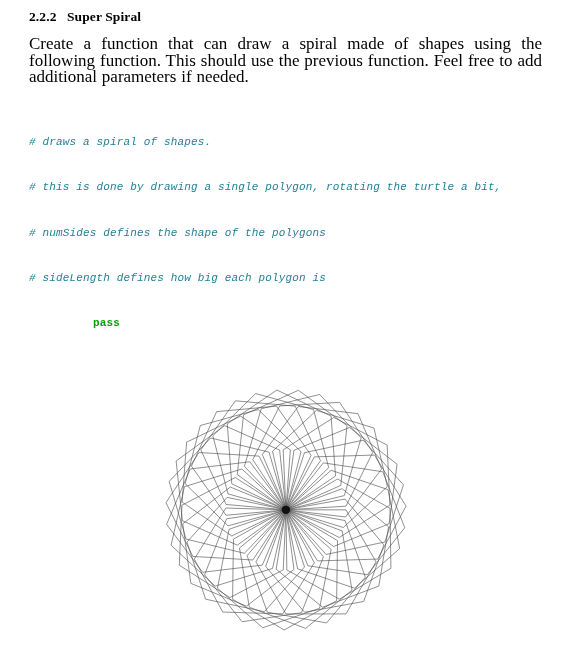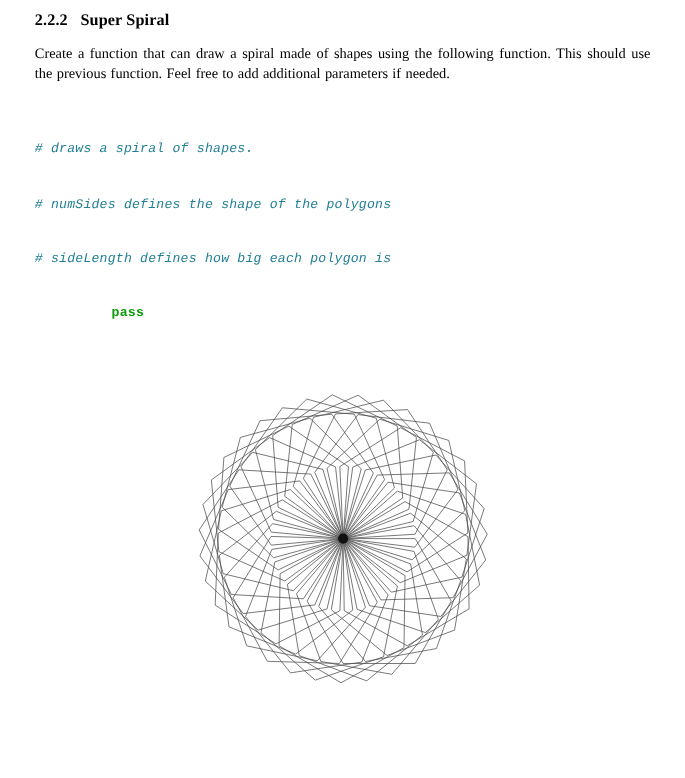--- a/index.html
+++ b/index.html
@@ -44,21 +44,21 @@
     display: inline-block;
     min-width: 38px;
   }
   .section-title {
     display: inline;
   }
 
   
   .body-par {
     font-family: "Liberation Serif", serif;
-    font-size: 12px;
+    font-size: 17px;
     line-height: 16.6px;
     text-align: justify;
     text-justify: inter-word;
     margin: 11px 0 0 0;
     width: 513px;
     word-spacing: 0.6px;
   }
 
   
   .code-block {
@@ -112,20 +112,21 @@
   <div class="content">
 
     <h2 class="section-heading">
       <span class="section-number">2.2.2</span><span class="section-title">Super Spiral</span>
     </h2>
 
     <p class="body-par">Create a function that can draw a spiral made of shapes using the following function. This should use the previous function. Feel free to add additional parameters if needed.</p>
 
     <div class="code-block">
       <div class="code-line"><span class="tok-comment"># draws a spiral of shapes.</span></div>
+      <div class="code-line"><span class="tok-comment"># this is done by drawing a single polygon, rotating the turtle a bit,</span></div>
       <div class="code-line"><span class="tok-comment"># numSides defines the shape of the polygons</span></div>
       <div class="code-line"><span class="tok-comment"># sideLength defines how big each polygon is</span></div>
       <div class="code-line"><span class="tok-plain">        </span><span class="tok-pass">pass</span></div>
     </div>
 
     <div class="figure-wrap">
       <svg class="figure-svg" id="spiral-svg" width="250" height="246" viewBox="0 0 250 246" xmlns="http://www.w3.org/2000/svg">
           <g fill="none" stroke="#4a4a4a" stroke-width="0.62" stroke-linejoin="round">
             <path d="M124.92 122.84 L185.01 122.84 L215.05 174.87 L185.01 226.91 L124.92 226.91 L94.88 174.87 L124.92 122.84"></path>
             <path d="M124.92 122.84 L181.18 143.95 L191.02 203.22 L144.61 241.39 L88.35 220.28 L78.51 161.00 L124.92 122.84"></path>

